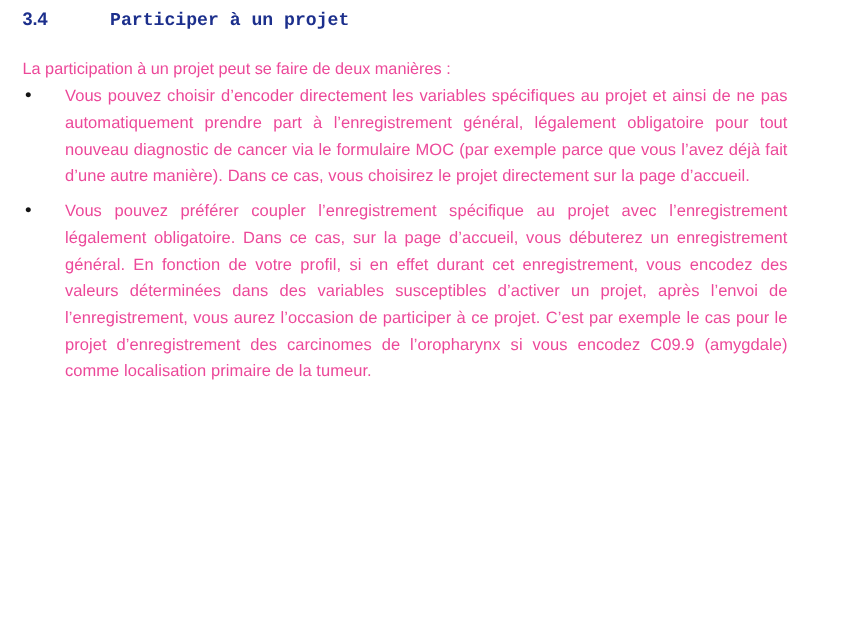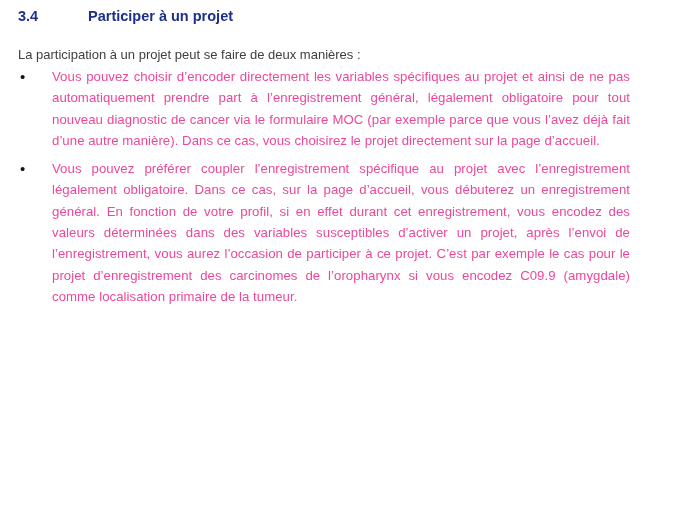--- a/index.html
+++ b/index.html
@@ -31,29 +31,30 @@
     color: #1c2f8c;
     font-weight: bold;
     font-size: 14.5px;
   }
   .heading-number {
     width: 70px;
     flex: 0 0 70px;
   }
   .heading-title {
     flex: 1 1 auto;
+    font-family: Liberation Mono, monospace;
   }
   .intro {
     position: absolute;
     top: 46px;
     left: 18px;
     right: 24px;
     font-size: 13px;
     line-height: 17px;
-    color: #404040;
+    color: #ec4899;
   }
   .bullets {
     position: absolute;
     top: 66px;
     left: 18px;
     right: 18px;
   }
   .bullet-item {
     position: relative;
     padding-left: 34px;

